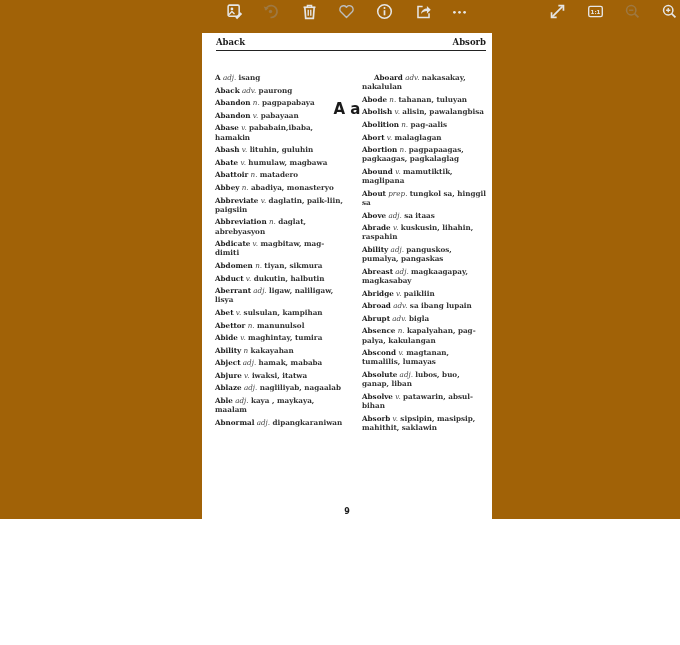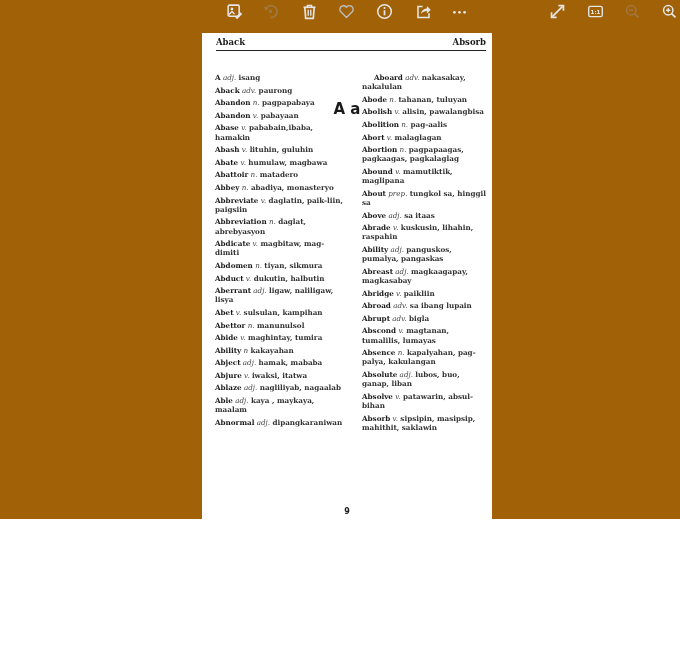--- a/index.html
+++ b/index.html
@@ -145,22 +145,22 @@
         <div class="entry"><b>Abortion</b> <i>n.</i> <span class="def">pagpapaagas, pagkaagas, pagkalaglag</span></div>
         <div class="entry"><b>Abound</b> <i>v.</i> <span class="def">mamutiktik, maglipana</span></div>
         <div class="entry"><b>About</b> <i>prep.</i> <span class="def">tungkol sa, hinggil sa</span></div>
         <div class="entry"><b>Above</b> <i>adj.</i> <span class="def">sa itaas</span></div>
         <div class="entry"><b>Abrade</b> <i>v.</i> <span class="def">kuskusin, lihahin, raspahin</span></div>
         <div class="entry"><b>Ability</b> <i>adj.</i> <span class="def">panguskos, pumalya, pangaskas</span></div>
         <div class="entry"><b>Abreast</b> <i>adj.</i> <span class="def">magkaagapay, magkasabay</span></div>
         <div class="entry"><b>Abridge</b> <i>v.</i> <span class="def">paikliin</span></div>
         <div class="entry"><b>Abroad</b> <i>adv.</i> <span class="def">sa ibang lupain</span></div>
         <div class="entry"><b>Abrupt</b> <i>adv.</i> <span class="def">bigla</span></div>
+        <div class="entry"><b>Absence</b> <i>n.</i> <span class="def">kapalyahan, pag-palya, kakulangan</span></div>
         <div class="entry"><b>Abscond</b> <i>v.</i> <span class="def">magtanan, tumalilis, lumayas</span></div>
-        <div class="entry"><b>Absence</b> <i>n.</i> <span class="def">kapalyahan, pag-palya, kakulangan</span></div>
         <div class="entry"><b>Absolute</b> <i>adj.</i> <span class="def">lubos, buo, ganap, liban</span></div>
         <div class="entry"><b>Absolve</b> <i>v.</i> <span class="def">patawarin, absul-bihan</span></div>
         <div class="entry"><b>Absorb</b> <i>v.</i> <span class="def">sipsipin, masipsip, mahithit, saklawin</span></div>
       </div>
     <div class="page-num">9</div>
   </div>
 </div>
 
 <div style="position:absolute;left:0;top:519px;width:680px;height:126px;background:#ffffff"></div>
 

